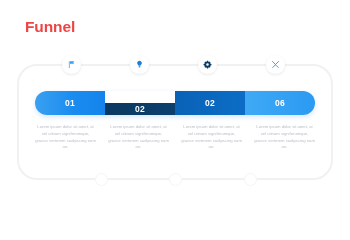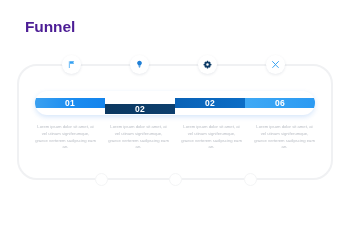--- a/index.html
+++ b/index.html
@@ -16,21 +16,21 @@
     -webkit-font-smoothing: antialiased;
   }
 
   
   .page-title {
     position: absolute;
     left: 25px;
     top: 19px;
     font-size: 15.5px;
     font-weight: bold;
-    color: #4c1d95;
+    color: #ef4444;
     letter-spacing: -0.1px;
     line-height: 1;
   }
 
   
   .frame {
     position: absolute;
     left: 17px;
     top: 64px;
     width: 316px;
@@ -45,21 +45,20 @@
   .bar {
     position: absolute;
     left: 35px;
     top: 91px;
     width: 280px;
     height: 24px;
     display: flex;
     border-radius: 12px;
     overflow: hidden;
     box-shadow: 0 2px 5px rgba(27,116,228,0.18);
-    align-items: center;
   }
   .seg {
     flex: 1 1 0;
     display: flex;
     align-items: center;
     justify-content: center;
     font-size: 8.5px;
     font-weight: bold;
     color: #ffffff;
     letter-spacing: 0.3px;

